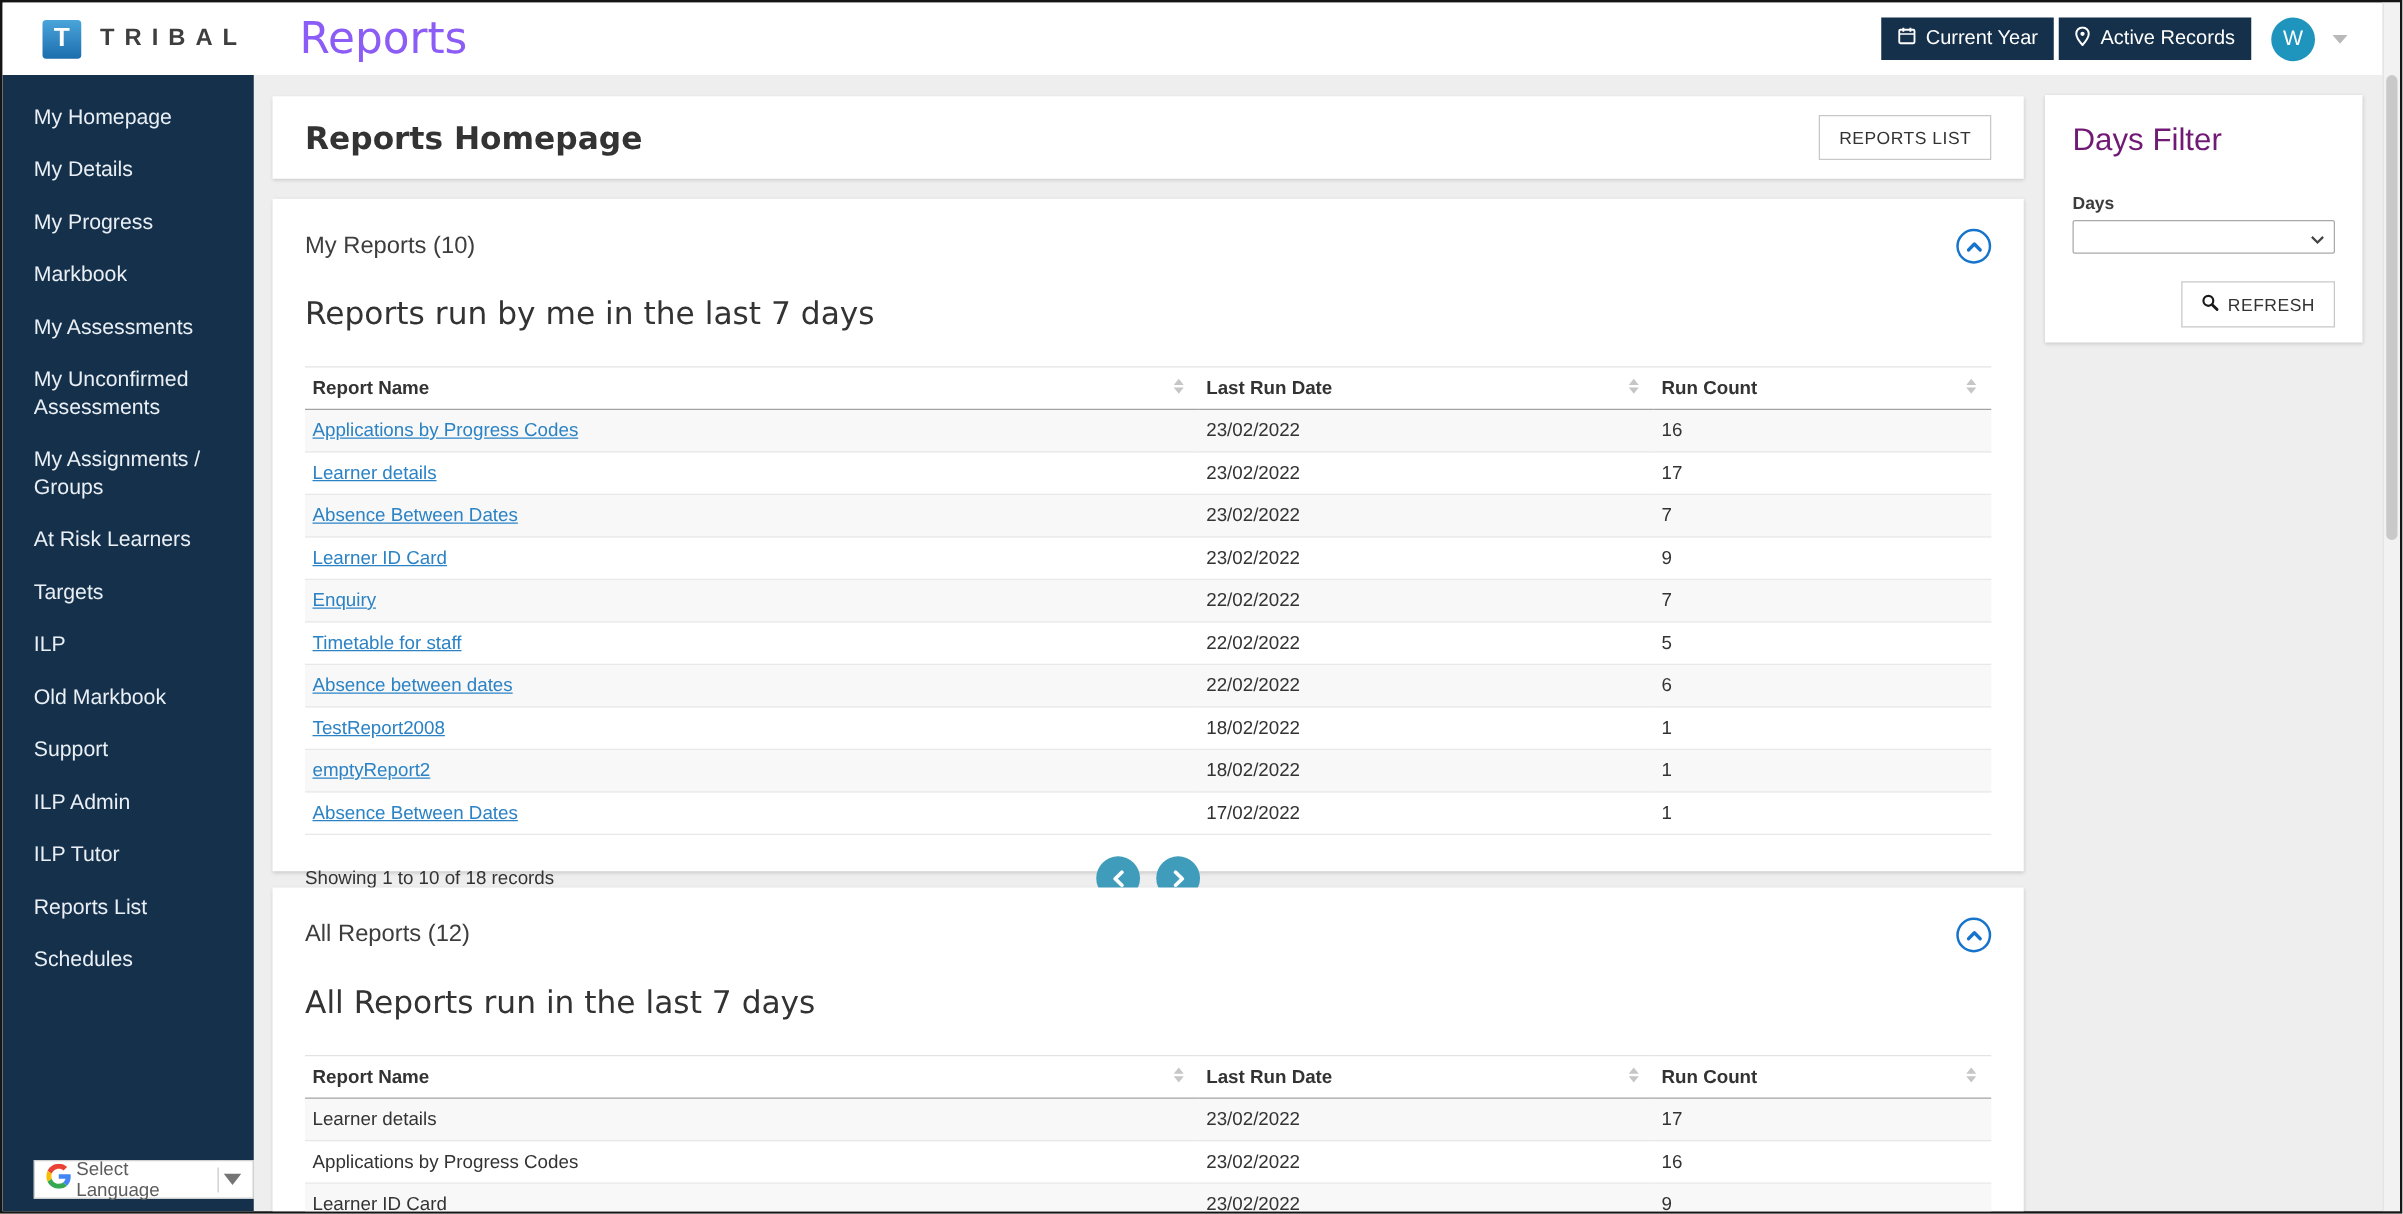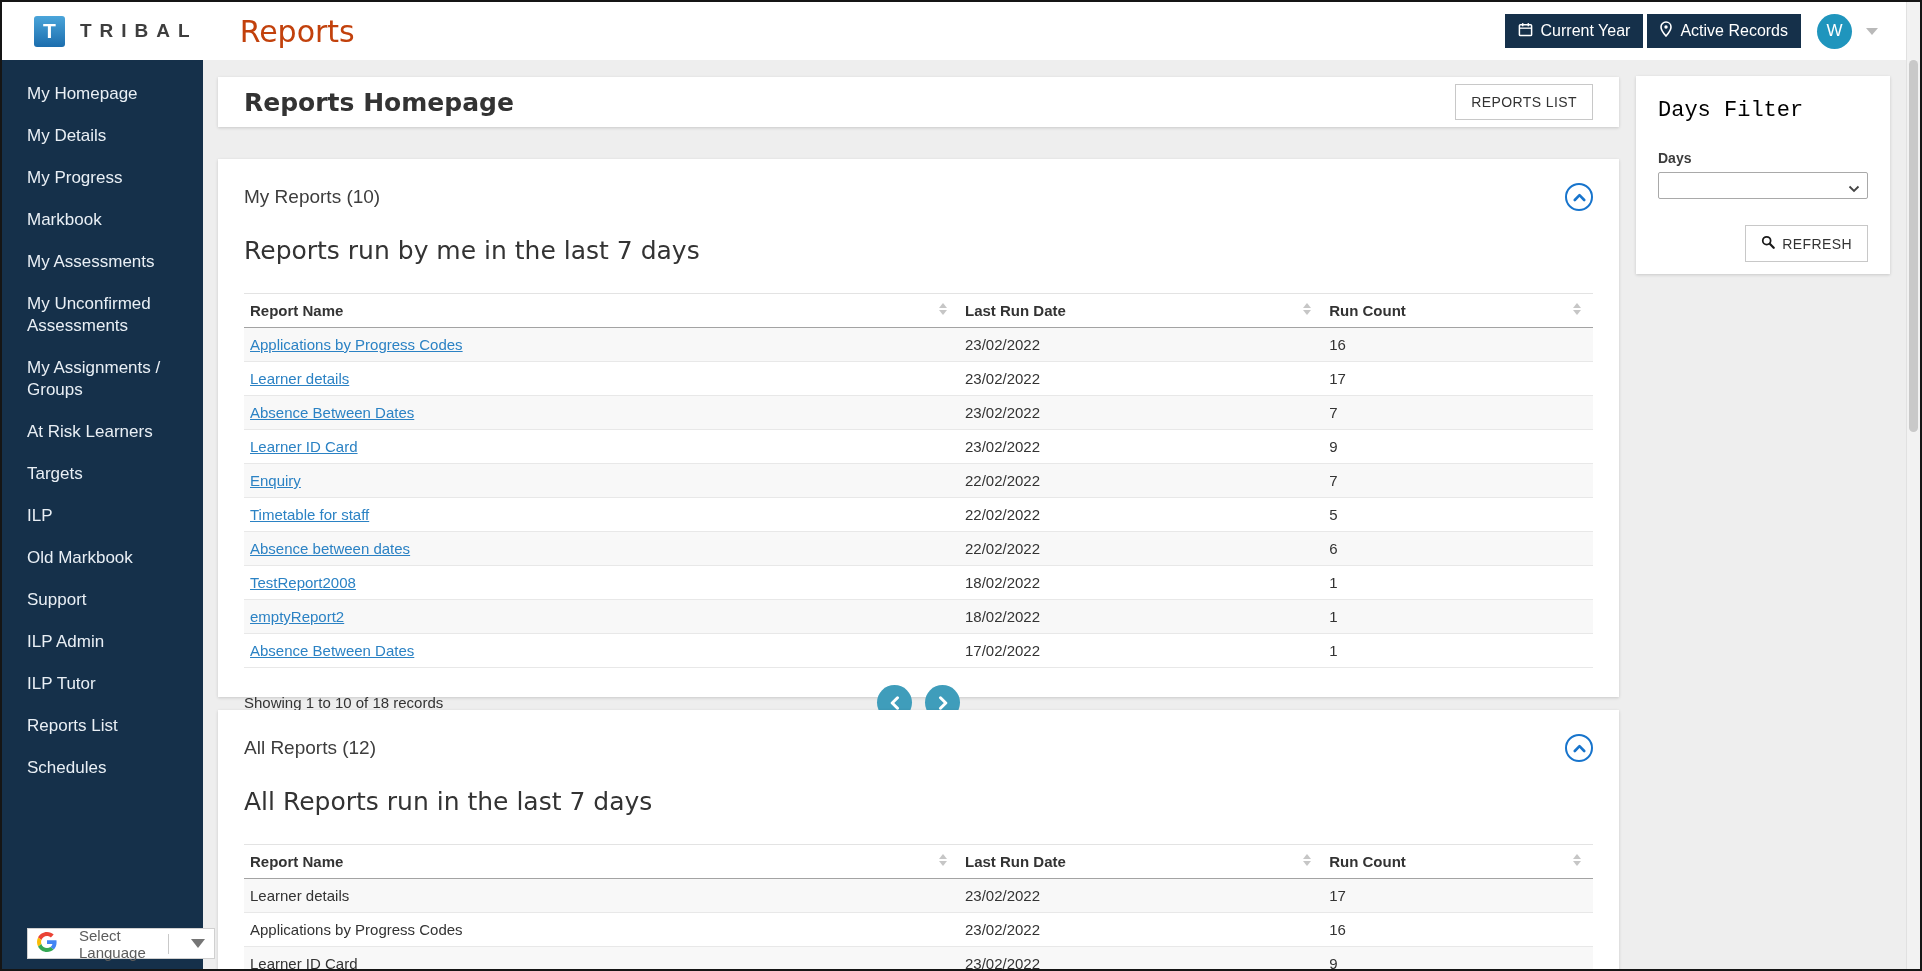--- a/index.html
+++ b/index.html
@@ -23,21 +23,21 @@
     width:31px; height:31px; margin-left:32px; border-radius:3px;
     background:linear-gradient(180deg,#4aa5da 0%,#1c6dad 100%);
     color:#fff; font-weight:bold; font-size:21px;
     display:flex; align-items:center; justify-content:center;
   }
   .brand-name {
     margin-left:15px; font-size:19px; font-weight:bold;
     letter-spacing:8px; color:#3e3e3e;
   }
   .topbar-title {
-    margin-left:42px; font-size:30px; color:#c2410c;
+    margin-left:42px; font-size:35px; color:#8b5cf6;
     font-family:"DejaVu Sans", sans-serif;
   }
   .topbar-right { margin-left:auto; display:flex; align-items:center; margin-right:42px; }
   .tb-btn {
     background:#15304a; color:#fff; font-size:16px; height:34px;
     padding:0 13px; border:none; display:flex; align-items:center; gap:8px;
     margin-left:4px; cursor:pointer; font-family:"Liberation Sans",sans-serif;
   }
   .avatar {
     width:35px; height:35px; border-radius:50%; background:#1f95bd;
@@ -56,48 +56,48 @@
     background:#15304a; z-index:4;
   }
   .sidebar ul { list-style:none; margin:0; padding:13px 0 0 0; }
   .sidebar li {
     padding:10px 14px 10px 25px; font-size:17px; line-height:22px;
     color:#e9eff5; cursor:pointer;
   }
   .translate {
     position:absolute; left:25px; bottom:10px; height:31px;
     background:#fff; border:1px solid #d0d0d0; display:flex;
-    align-items:center; padding:0 9px; gap:22px; cursor:pointer;
+    align-items:center; padding:0 9px; gap:4px; cursor:pointer;
   }
   .translate-label { font-size:15px; color:#5c5c5c; }
   .translate-sep { width:1px; height:20px; background:#c9c9c9; }
   .translate-arrow {
     width:0; height:0; border-left:7px solid transparent;
     border-right:7px solid transparent; border-top:9px solid #757575;
   }
 
   
   .main { position:absolute; left:201px; top:58px; right:0; bottom:0; }
   .card { position:absolute; background:#fff; box-shadow:0 1px 3px rgba(0,0,0,0.16); }
 
   .page-card {
-    left:15px; top:17px; width:1401px; height:50px;
+    left:15px; top:17px; width:1401px; height:66px;
     display:flex; align-items:center; padding:0 26px;
   }
   .page-title { font-size:25px; color:#333; font-family:"DejaVu Sans",sans-serif; }
   .outline-btn {
     border:1px solid #c8c8c8; background:#fff; color:#333;
     font-size:14px; letter-spacing:0.4px; padding:9px 15px; cursor:pointer;
     font-family:"Liberation Sans",sans-serif;
   }
   .reports-list-btn { margin-left:auto; }
 
   
   .days-card { left:1433px; top:16px; width:254px; height:198px; padding:22px 22px; }
-  .days-title { font-size:22px; color:#000000; font-family:Liberation Mono, monospace; }
+  .days-title { font-size:25px; color:#701a75; font-family:Liberation Sans, sans-serif; }
   .days-label { margin-top:27px; font-size:14px; font-weight:bold; color:#3c3c3c; }
   .select-wrap { position:relative; margin-top:6px; }
   .select-wrap select {
     width:100%; height:27px; border:1px solid #a9a9a9; background:#fff;
     -webkit-appearance:none; appearance:none; border-radius:2px; padding:0 6px;
   }
   .select-chevron { position:absolute; right:8px; top:7px; pointer-events:none; }
   .refresh-btn {
     position:absolute; right:22px; bottom:12px;
     display:flex; align-items:center; gap:7px;

